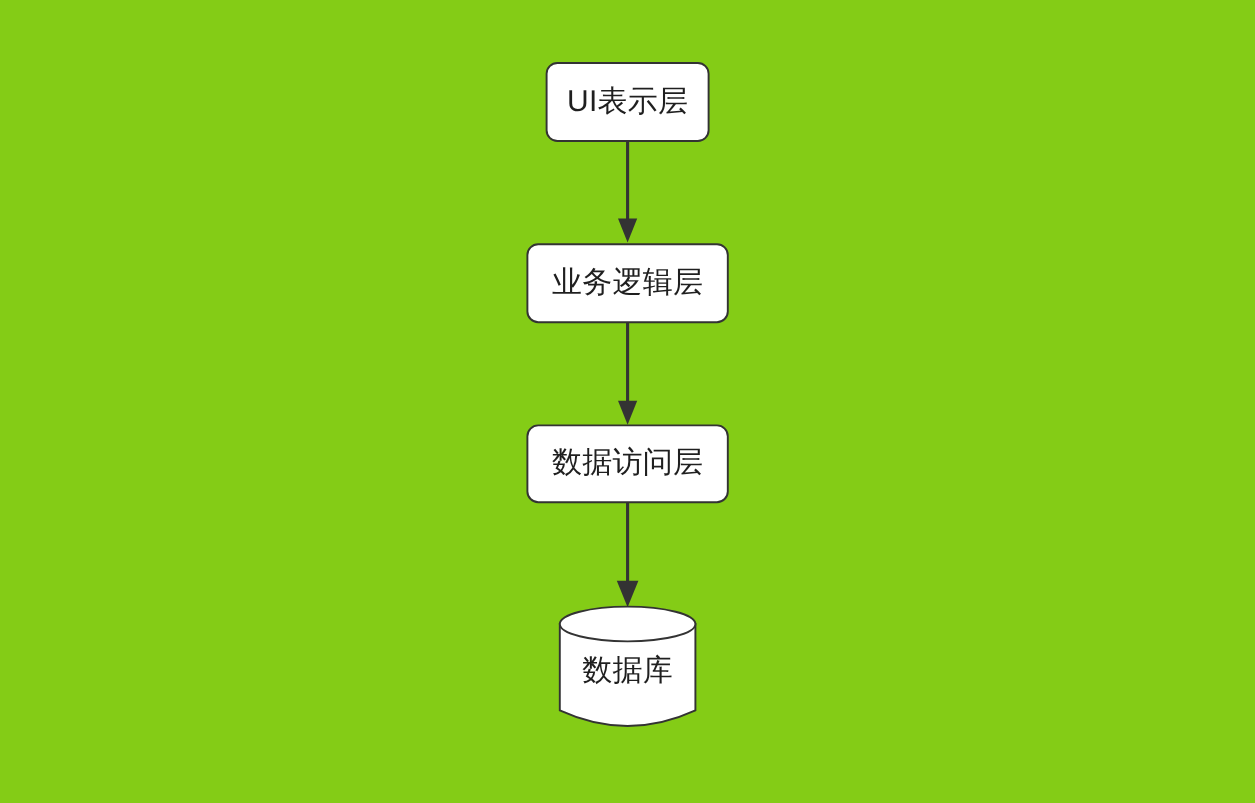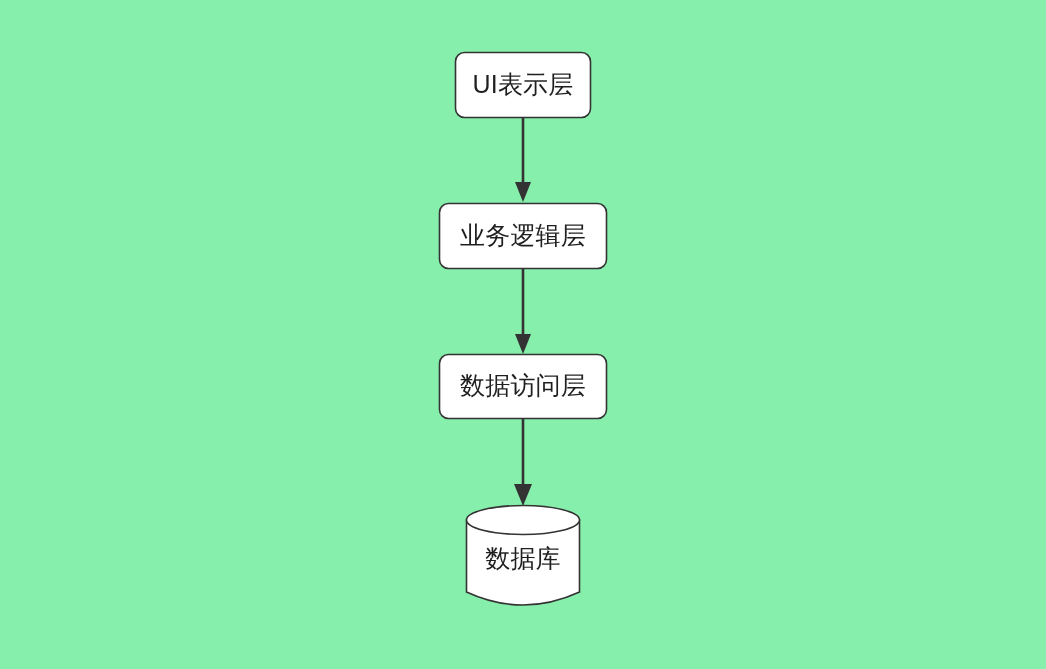--- a/index.html
+++ b/index.html
@@ -10,21 +10,21 @@
   body {
     width: 1046px;
     height: 669px;
     overflow: hidden;
     font-family: "Liberation Sans", "DejaVu Sans", sans-serif;
   }
   #diagram-root {
     position: relative;
     width: 1046px;
     height: 669px;
-    background: #86efac;
+    background: #84cc16;
   }
   #flow-svg {
     position: absolute;
     left: 0;
     top: 0;
     width: 1046px;
     height: 669px;
     display: block;
   }
   .node-shape {

